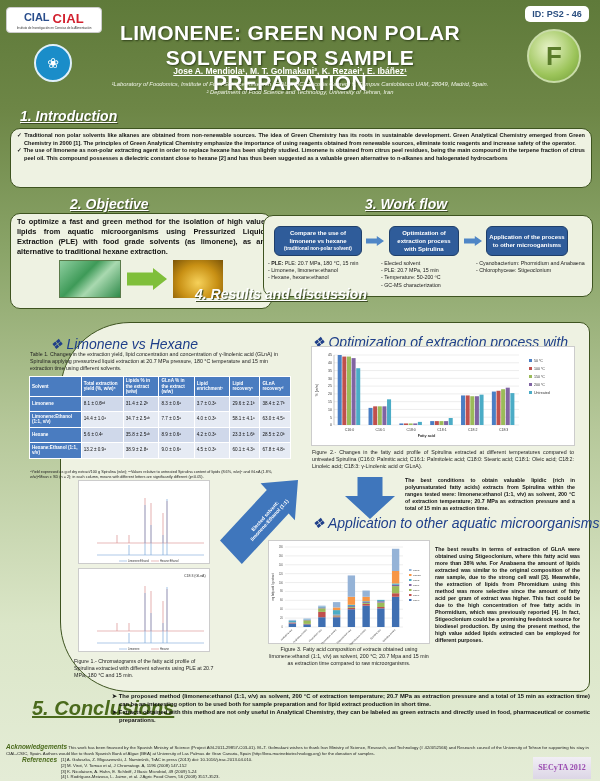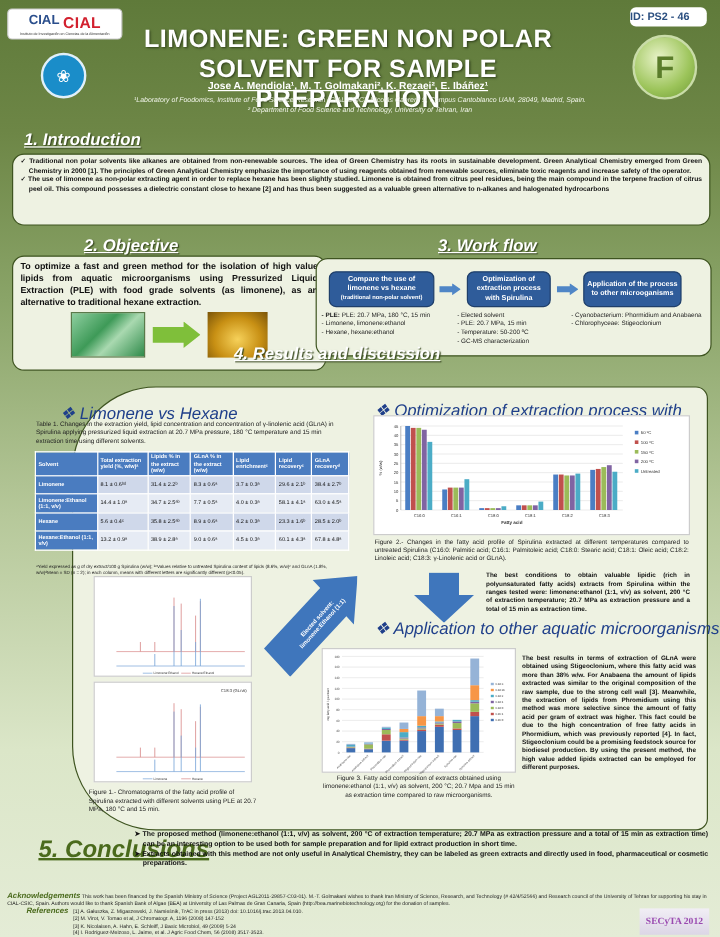--- a/index.html
+++ b/index.html
@@ -7,21 +7,21 @@
 .abs{position:absolute}
 .header-logo-cial{left:6px;top:7px;width:96px;height:26px;background:#fff;border-radius:4px;border:1px solid #ccc;display:flex;flex-direction:column;align-items:center;justify-content:center}
 .cial-row{display:flex;align-items:flex-start;gap:3px;font-weight:bold;font-size:13px}
 .cial-row .c1{color:#2a4e8c;font-size:11px}
 .cial-row .c2{color:#d2202e;font-size:13px;letter-spacing:.3px}
 .cial-sub{font-size:3px;color:#333}
 .ut-logo{left:34px;top:44px;width:38px;height:38px;border-radius:50%;background:#1a8dc9;border:2px solid #e0f0fa;display:flex;align-items:center;justify-content:center;color:#fff;font-size:14px}
 .title{left:110px;top:20px;width:360px;text-align:center;color:#fff;font-weight:bold;font-size:21px;line-height:25px;letter-spacing:.4px;text-shadow:1px 1px 2px #2f3f1a}
 .authors{left:110px;top:66px;width:360px;text-align:center;color:#fff;font-size:8.5px;font-weight:bold;text-decoration:underline}
 .affil{left:60px;top:80px;width:480px;text-align:center;color:#f0f4e8;font-size:5.8px;font-style:italic;line-height:8px}
-.id-badge{left:525px;top:6px;width:64px;height:16px;background:#fff;border-radius:5px;color:#2b4f80;font-weight:bold;font-size:9px;text-align:left;line-height:16px}
+.id-badge{left:525px;top:6px;width:64px;height:16px;background:#fff;border-radius:5px;color:#2b4f80;font-weight:bold;font-size:9px;text-align:center;line-height:16px}
 .foodo-logo{left:527px;top:29px;width:54px;height:54px;border-radius:50%;background:radial-gradient(circle at 40% 35%,#e8f3c8,#9cc45a 60%,#6e9a34);border:2px solid #c9dca8;display:flex;align-items:center;justify-content:center;color:#5a7c2a;font-size:26px;font-weight:bold}
 .section-h{color:#fff;font-weight:bold;font-style:italic;font-size:14px;text-decoration:underline;text-shadow:1px 1px 1px #3a4a22}
 .panel{background:#eef2e2;border:1.5px solid #3e5420;border-radius:10px}
 .intro-panel{left:10px;top:128px;width:582px;height:60px;padding:3px 6px;font-size:5.6px;line-height:7.5px}
 .intro-panel li{list-style:none;padding-left:7px;text-indent:-7px;text-align:justify;font-weight:bold}
 .obj-panel{left:10px;top:213px;width:262px;height:96px;padding:3px 6px;font-size:7.4px;line-height:10px;font-weight:bold;text-align:justify}
 .obj-imgs{display:flex;justify-content:center;gap:6px;margin-top:3px;align-items:center}
 .obj-micro{width:62px;height:38px;background:linear-gradient(135deg,#8fcfa0,#3e9a58 40%,#a9d9b0 60%,#2f8a4a);border:1px solid #5a7a4a}
 .obj-arrow{width:40px;height:22px;background:#7fbf3a;clip-path:polygon(0 20%,65% 20%,65% 0,100% 50%,65% 100%,65% 80%,0 80%)}
 .obj-oil{width:50px;height:38px;background:radial-gradient(ellipse at 50% 60%,#f6d15a,#c89014 55%,#7a5408)}

